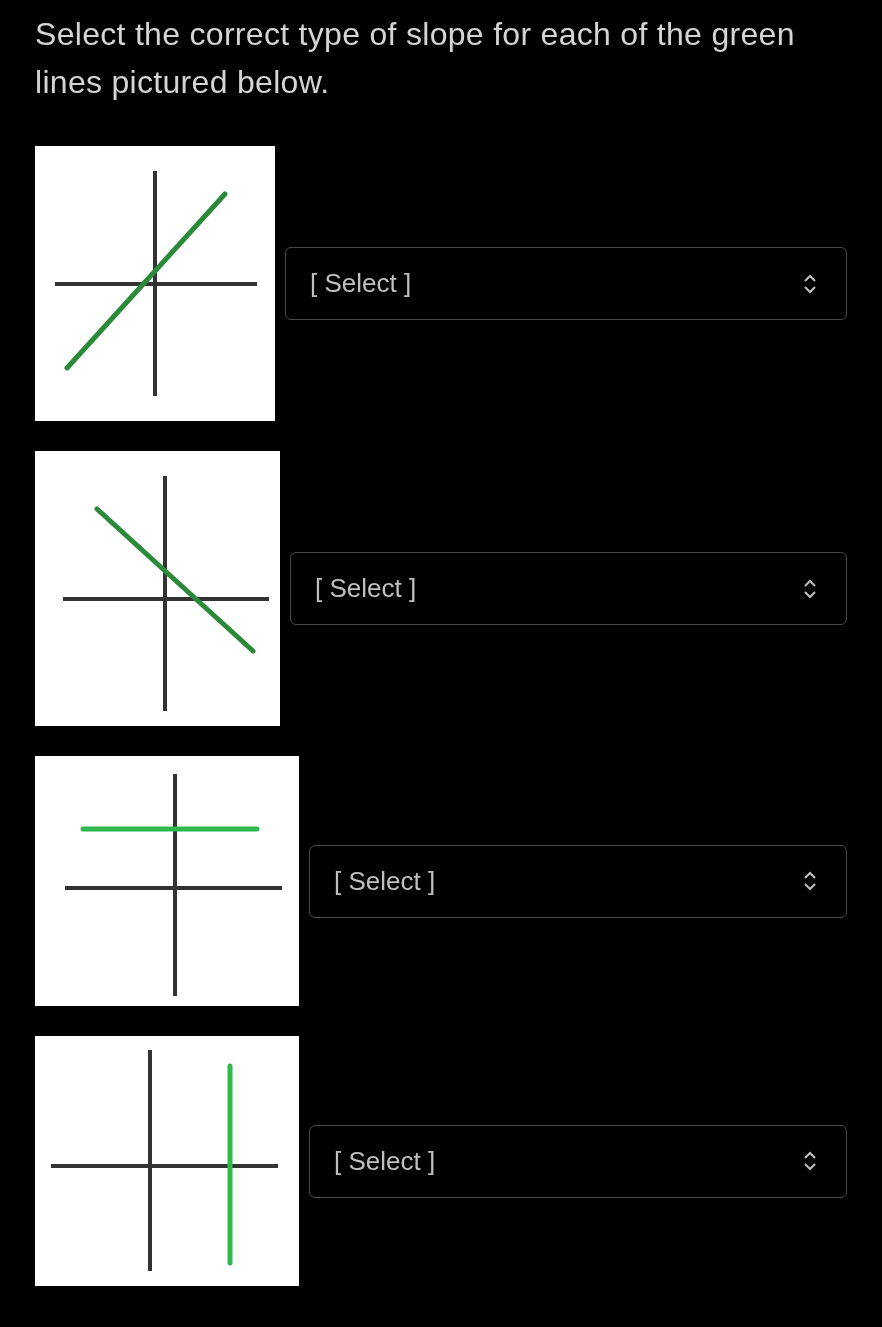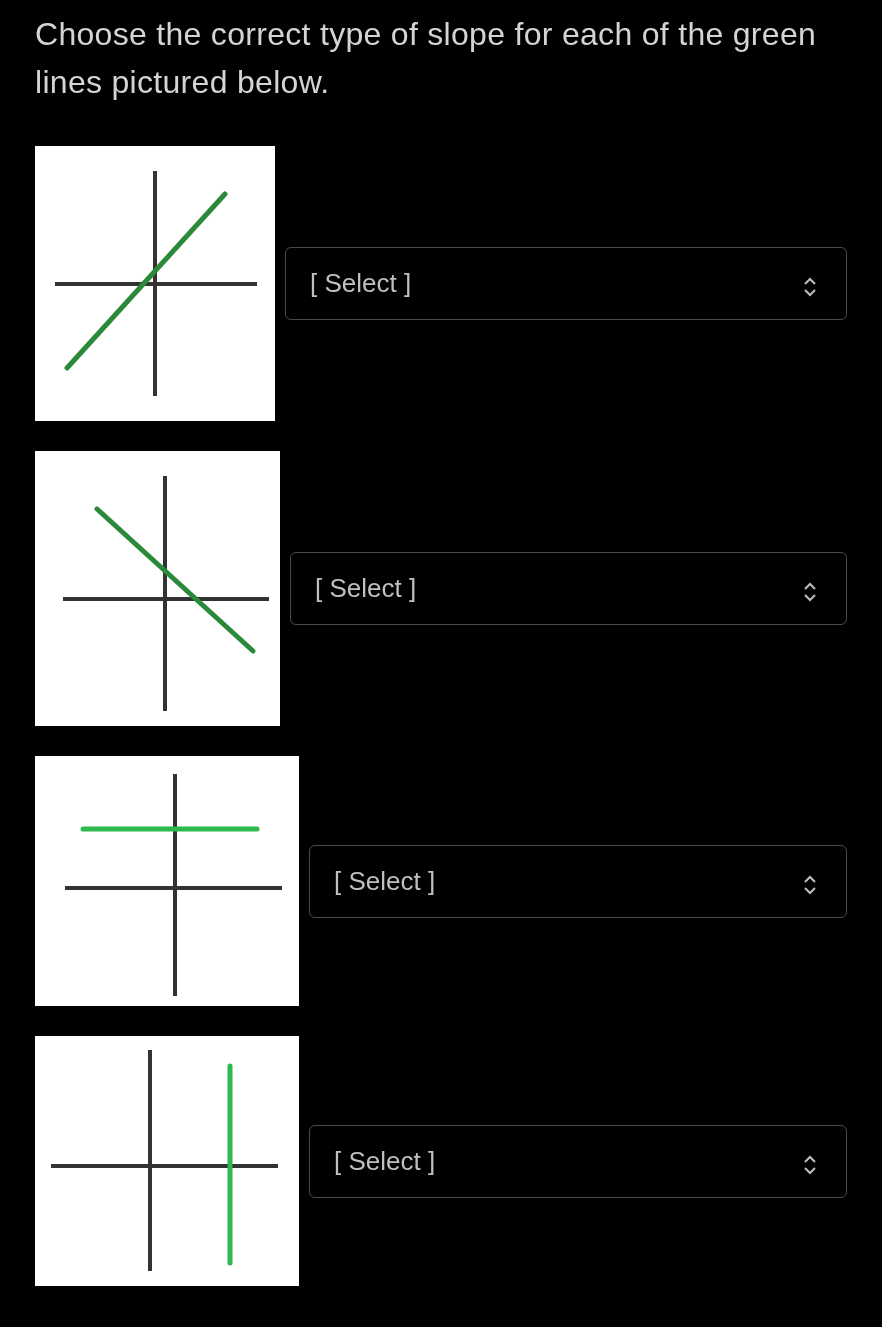--- a/index.html
+++ b/index.html
@@ -37,21 +37,21 @@
       width: 100%;
       height: 100%;
     }
     .select-box {
       flex-grow: 1;
       border: 1px solid #4a4a4a;
       border-radius: 6px;
       padding: 20px 24px;
       display: flex;
       justify-content: space-between;
-      align-items: flex-end;
+      align-items: center;
       cursor: pointer;
       background: transparent;
     }
     .select-text {
       color: #bfbfbf;
       font-size: 26px;
       font-weight: 300;
     }
     .select-icon {
       color: #bfbfbf;
@@ -65,21 +65,21 @@
       height: 24px;
     }
     .row1 .graph-box { width: 240px; height: 275px; }
     .row2 .graph-box { width: 245px; height: 275px; }
     .row3 .graph-box { width: 264px; height: 250px; }
     .row4 .graph-box { width: 264px; height: 250px; }
   </style>
 </head>
 <body>
 
-<div class="question-text">Choose the correct type of slope for each of the green lines pictured below.</div>
+<div class="question-text">Select the correct type of slope for each of the green lines pictured below.</div>
 
 <div class="item-row row1">
   <div class="graph-box">
     <svg viewBox="0 0 240 275">
       <line x1="120" y1="25" x2="120" y2="250" stroke="#333" stroke-width="4"></line>
       <line x1="20" y1="138" x2="222" y2="138" stroke="#333" stroke-width="4"></line>
       <line x1="32" y1="222" x2="190" y2="48" stroke="#2a8a3a" stroke-width="5" stroke-linecap="round"></line>
     </svg>
   </div>
   <div class="select-box">

